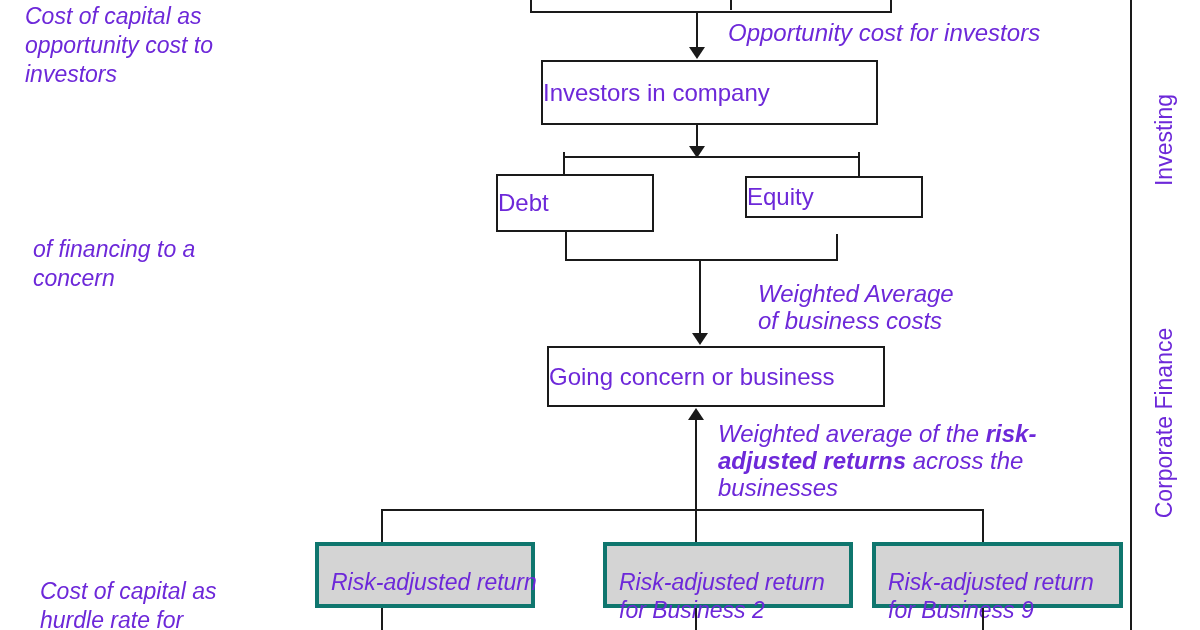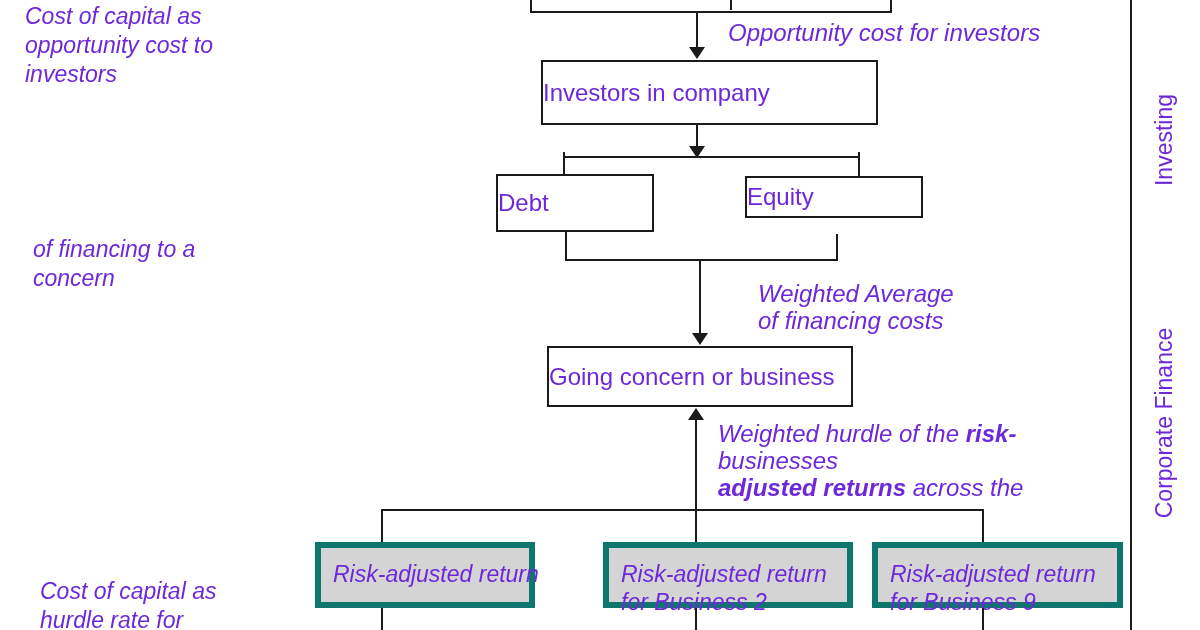--- a/index.html
+++ b/index.html
@@ -6,23 +6,23 @@
   #stage{
     position:relative;width:1200px;height:630px;overflow:hidden;
     background:#ffffff;font-family:"Liberation Sans",sans-serif;color:#6d28d9;
   }
   .node{
     position:absolute;border:2px solid #1a1a1a;background:#ffffff;
     display:flex;align-items:center;justify-content:flex-start;
     font-size:24px;box-sizing:border-box;white-space:nowrap;
   }
   .gray-node{
-    position:absolute;border:6px solid #0f766e;background:#d4d4d4;
+    position:absolute;border:4px solid #0f766e;background:#d4d4d4;
     box-sizing:border-box;font-style:italic;font-size:23px;line-height:28px;
-    padding:12px 0 0 12px;white-space:nowrap;
+    padding:22px 0 0 12px;white-space:nowrap;
   }
   .vline,.hline{position:absolute;background:#1a1a1a;}
   .vline{width:2px;}
   .hline{height:2px;}
   .head-down{position:absolute;width:0;height:0;
     border-left:8px solid transparent;border-right:8px solid transparent;
     border-top:12px solid #1a1a1a;}
   .head-up{position:absolute;width:0;height:0;
     border-left:8px solid transparent;border-right:8px solid transparent;
     border-bottom:12px solid #1a1a1a;}
@@ -78,33 +78,33 @@
   </div>
 
   <div class="vline" style="left:565px;top:232px;height:28px;"></div>
   <div class="vline" style="left:836px;top:234px;height:26px;"></div>
   <div class="hline" style="left:565px;top:259px;width:273px;"></div>
 
   <div class="vline" style="left:699px;top:259px;height:74px;"></div>
   <div class="head-down" style="left:692px;top:333px;"></div>
   <div class="edge-label" style="left:727px;top:280px;margin-left:31px;">
     <div>Weighted Average</div>
-    <div>of financing costs</div>
+    <div>of business costs</div>
   </div>
 
-  <div class="node" style="left:547px;top:346px;width:306px;height:61px;">
+  <div class="node" style="left:547px;top:346px;width:338px;height:61px;">
     <span>Going concern or business</span>
   </div>
 
   <div class="head-up" style="left:688px;top:408px;"></div>
   <div class="vline" style="left:695px;top:420px;height:122px;"></div>
   <div class="edge-label" style="left:718px;top:420px;">
-    <div><span>Weighted hurdle of the </span><span class="bold">risk-</span></div>
+    <div><span>Weighted average of the </span><span class="bold">risk-</span></div>
+    <div><span class="bold">adjusted returns</span><span> across the</span></div>
     <div>businesses</div>
-    <div><span class="bold">adjusted returns</span><span> across the</span></div>
   </div>
 
   <div class="hline" style="left:381px;top:509px;width:603px;"></div>
   <div class="vline" style="left:381px;top:509px;height:33px;"></div>
   <div class="vline" style="left:982px;top:509px;height:33px;"></div>
 
   <div class="gray-node" style="left:315px;top:542px;width:220px;height:66px;">
     <div>Risk-adjusted return</div>
   </div>
   <div class="gray-node" style="left:603px;top:542px;width:250px;height:66px;">

